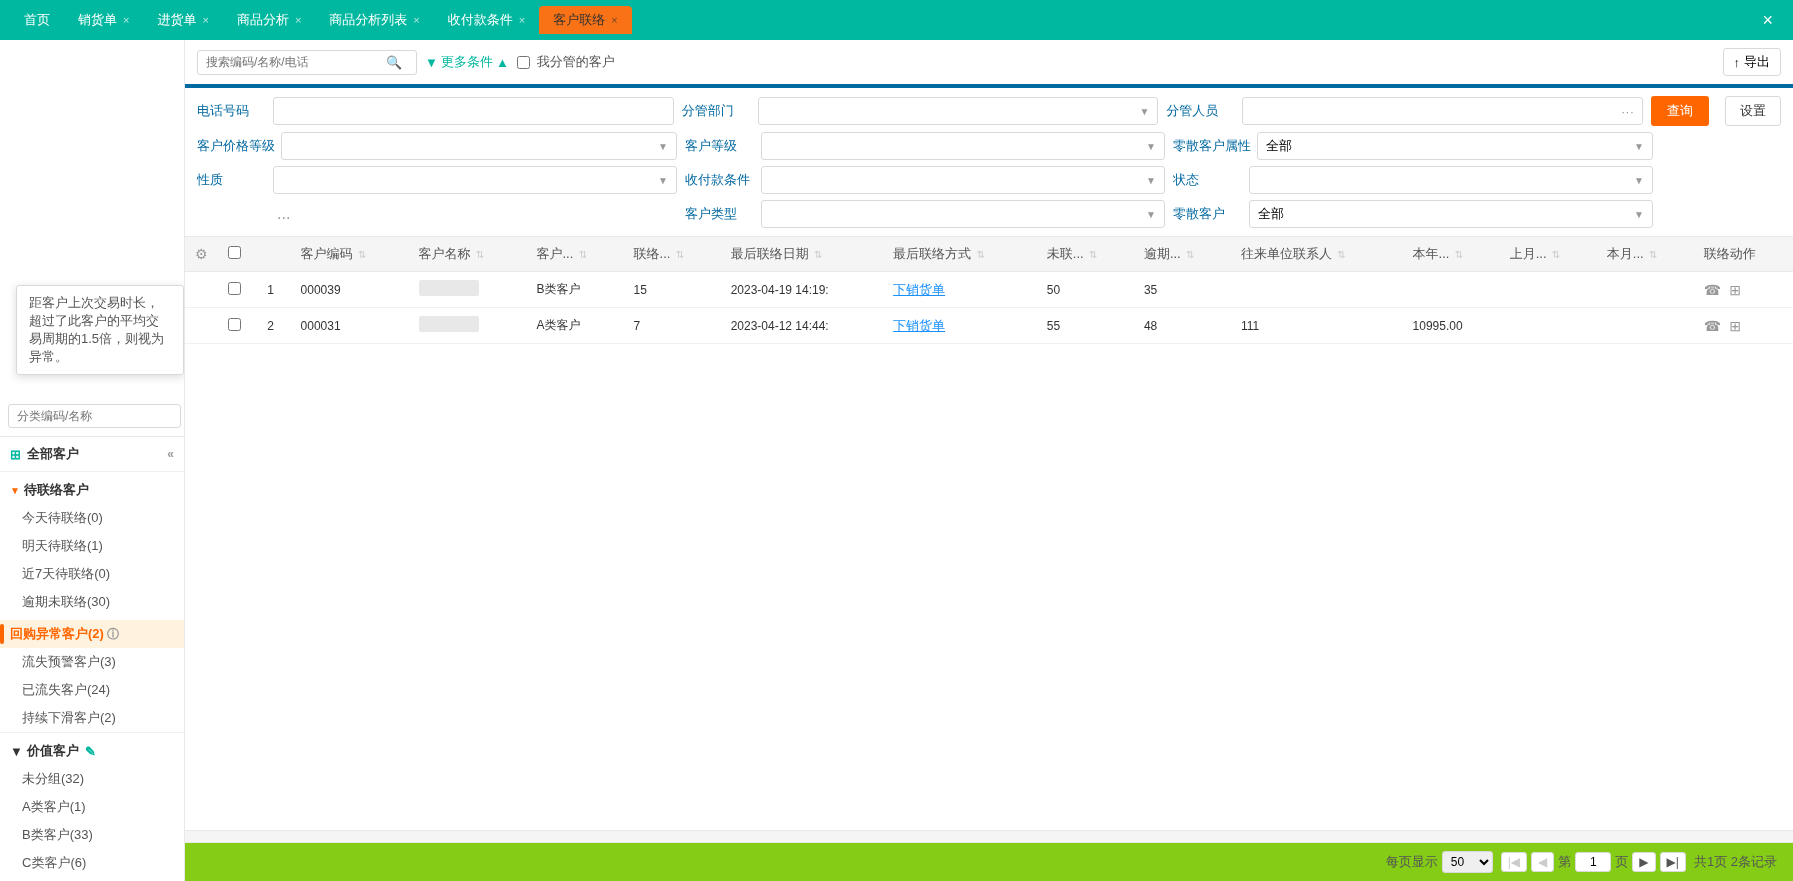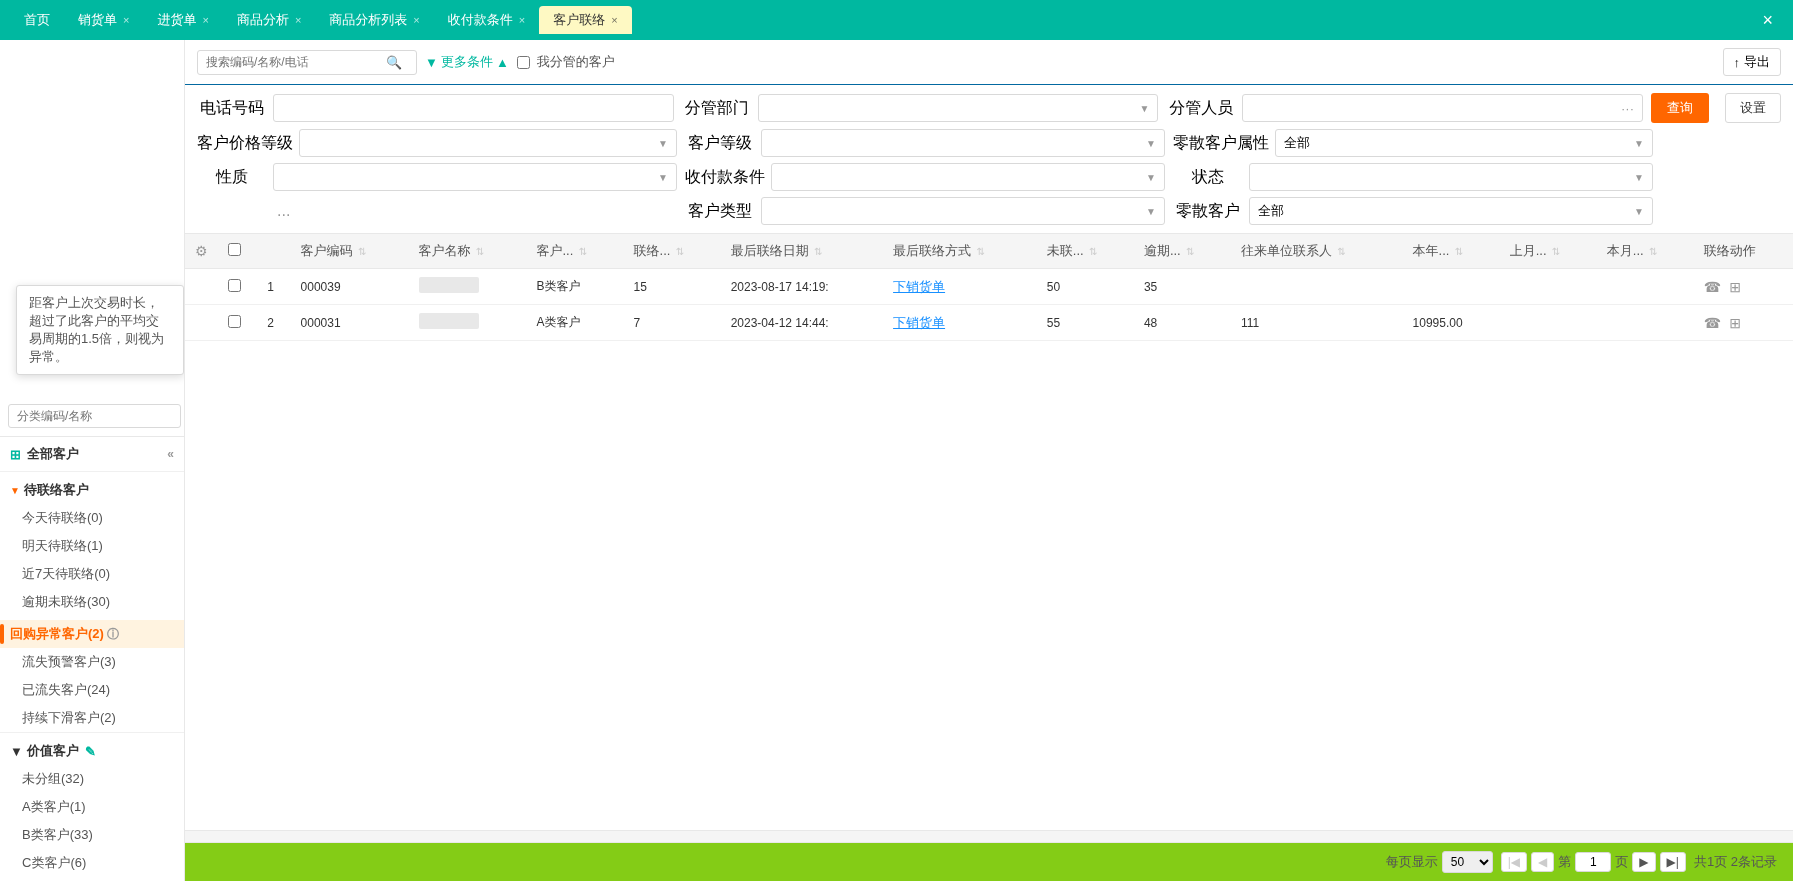--- a/index.html
+++ b/index.html
@@ -10,21 +10,21 @@
       display: flex; align-items: center;
       background: #00b8a0; height: 40px;
       padding: 0 10px; color: #fff;
     }
     .top-nav .nav-item {
       padding: 0 14px; height: 28px; display: flex; align-items: center;
       cursor: pointer; white-space: nowrap; font-size: 13px; color: #fff;
       position: relative;
     }
     .top-nav .nav-item.active {
-      background: #fef9c3; color: #333; border-radius: 4px 4px 0 0;
+      background: #f97316; color: #333; border-radius: 4px 4px 0 0;
     }
     .top-nav .nav-item .close-x {
       margin-left: 6px; font-size: 11px; opacity: 0.7;
     }
     .top-nav .nav-home { padding: 0 14px; color: #fff; font-size: 13px; }
     .close-btn-top {
       margin-left: auto; cursor: pointer; color: #fff; font-size: 18px; padding: 0 10px;
     }
 
     
@@ -80,21 +80,21 @@
 
     
     .content-area {
       flex: 1; display: flex; flex-direction: column; overflow: hidden;
     }
 
     
     .filter-bar {
       background: #fff; padding: 8px 12px;
       display: flex; align-items: center; gap: 8px;
-      border-bottom: 1px solid #0369a1;
+      border-bottom: 4px solid #0369a1;
     }
     .filter-bar .search-box {
       display: flex; align-items: center; border: 1px solid #d9d9d9;
       border-radius: 3px; padding: 4px 8px; width: 220px;
     }
     .filter-bar .search-box input {
       border: none; outline: none; font-size: 12px; width: 180px;
     }
     .filter-bar .more-cond {
       display: flex; align-items: center; color: #00b8a0; cursor: pointer; font-size: 12px; gap: 3px;
@@ -110,21 +110,21 @@
 
     
     .adv-filters {
       background: #fff; padding: 8px 12px; border-bottom: 1px solid #e8e8e8;
     }
     .filter-row { display: flex; align-items: center; gap: 8px; margin-bottom: 6px; }
     .filter-row:last-child { margin-bottom: 0; }
     .filter-cell {
       display: flex; align-items: center; flex: 1; gap: 6px;
     }
-    .filter-label { color: #000000; font-size: 16px; white-space: nowrap; min-width: 70px; text-align: center; }
+    .filter-label { color: #0369a1; font-size: 13px; white-space: nowrap; min-width: 70px; text-align: left; }
     .filter-input {
       flex: 1; border: 1px solid #d9d9d9; border-radius: 3px;
       padding: 4px 8px; font-size: 12px; outline: none;
       display: flex; align-items: center; justify-content: space-between;
       cursor: pointer; background: #fff; min-height: 28px;
     }
     .filter-input .arrow-down { color: #999; font-size: 10px; }
     .filter-actions { display: flex; gap: 16px; }
     .btn-query {
       background: #f60; color: #fff; border: none; border-radius: 3px;
@@ -491,21 +491,21 @@
             <td>
               <input type="checkbox" style="">
             </td>
             <td class="num-col">1</td>
             <td>000039</td>
             <td>
               <span style="display:inline-block;width:60px;height:16px;background:#e8e8e8;border-radius:2px;"></span>
             </td>
             <td>B类客户</td>
             <td>15</td>
-            <td>2023-08-17 14:19:</td>
+            <td>2023-04-19 14:19:</td>
             <td>
               <span class="link-text">下销货单</span>
             </td>
             <td>50</td>
             <td>35</td>
             <td></td>
             <td></td>
             <td></td>
             <td></td>
             <td>

